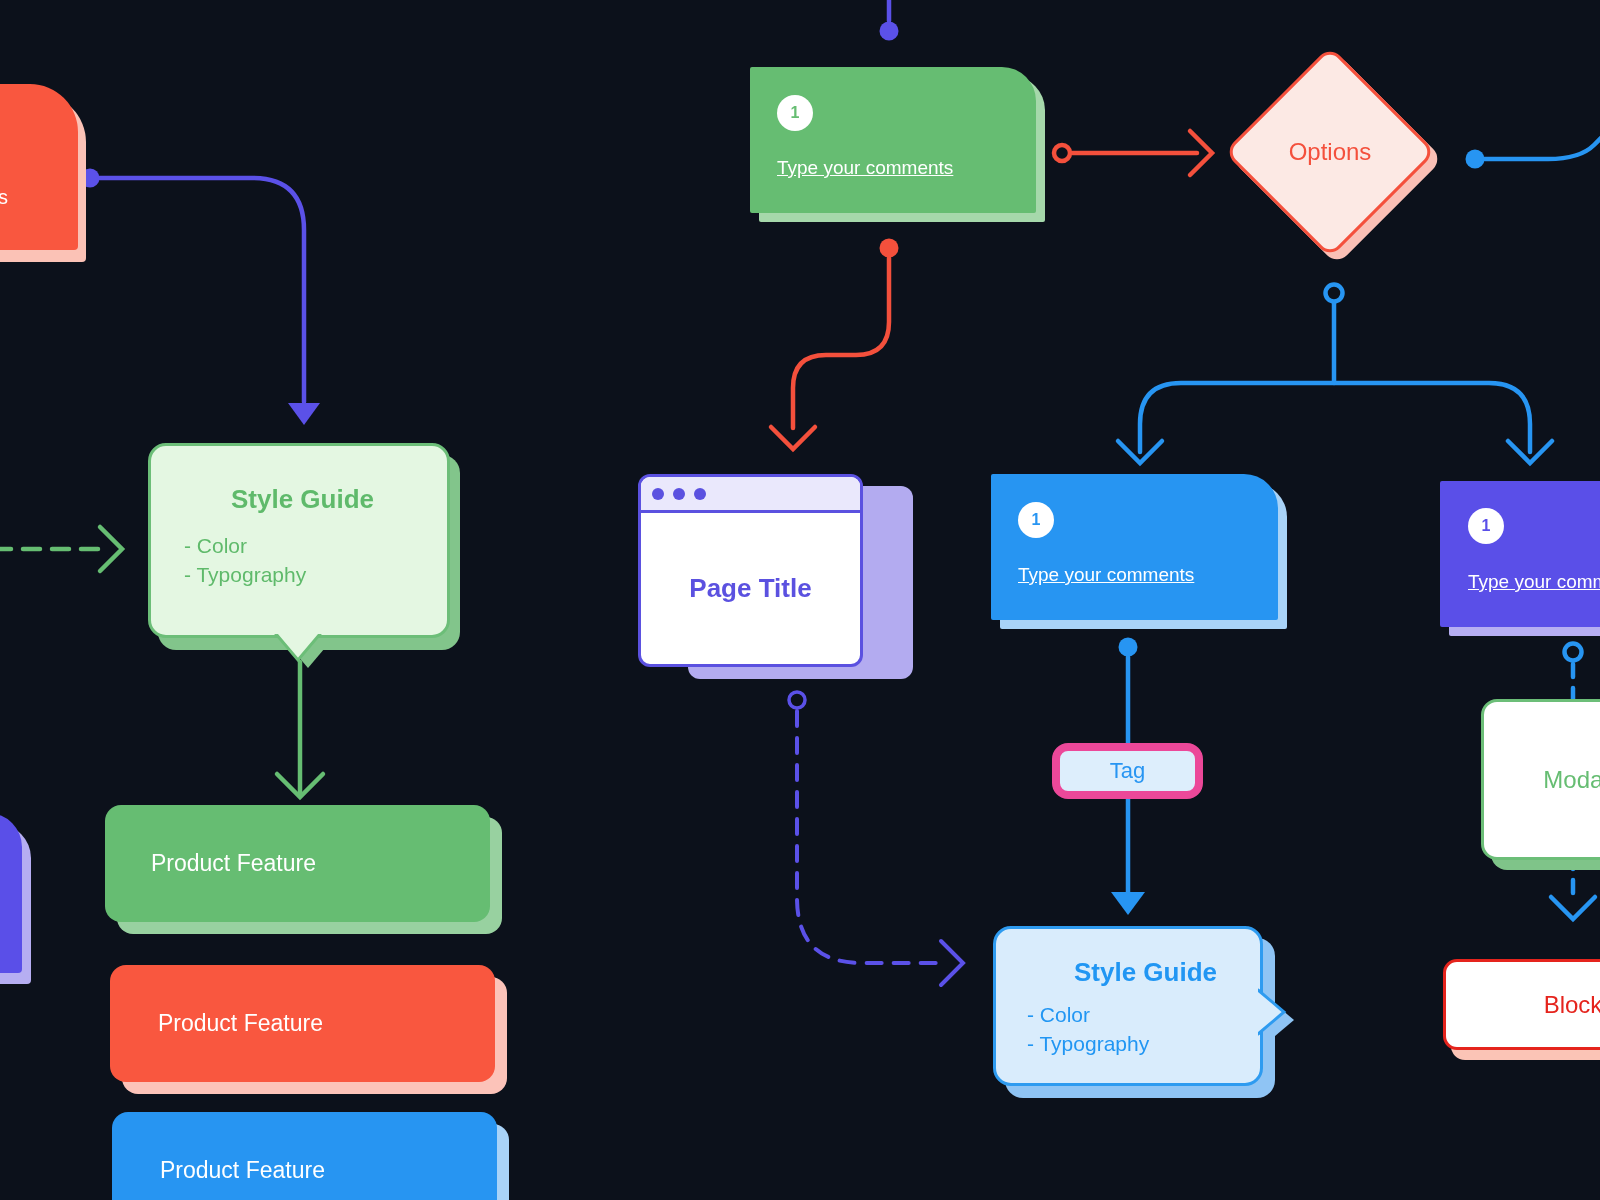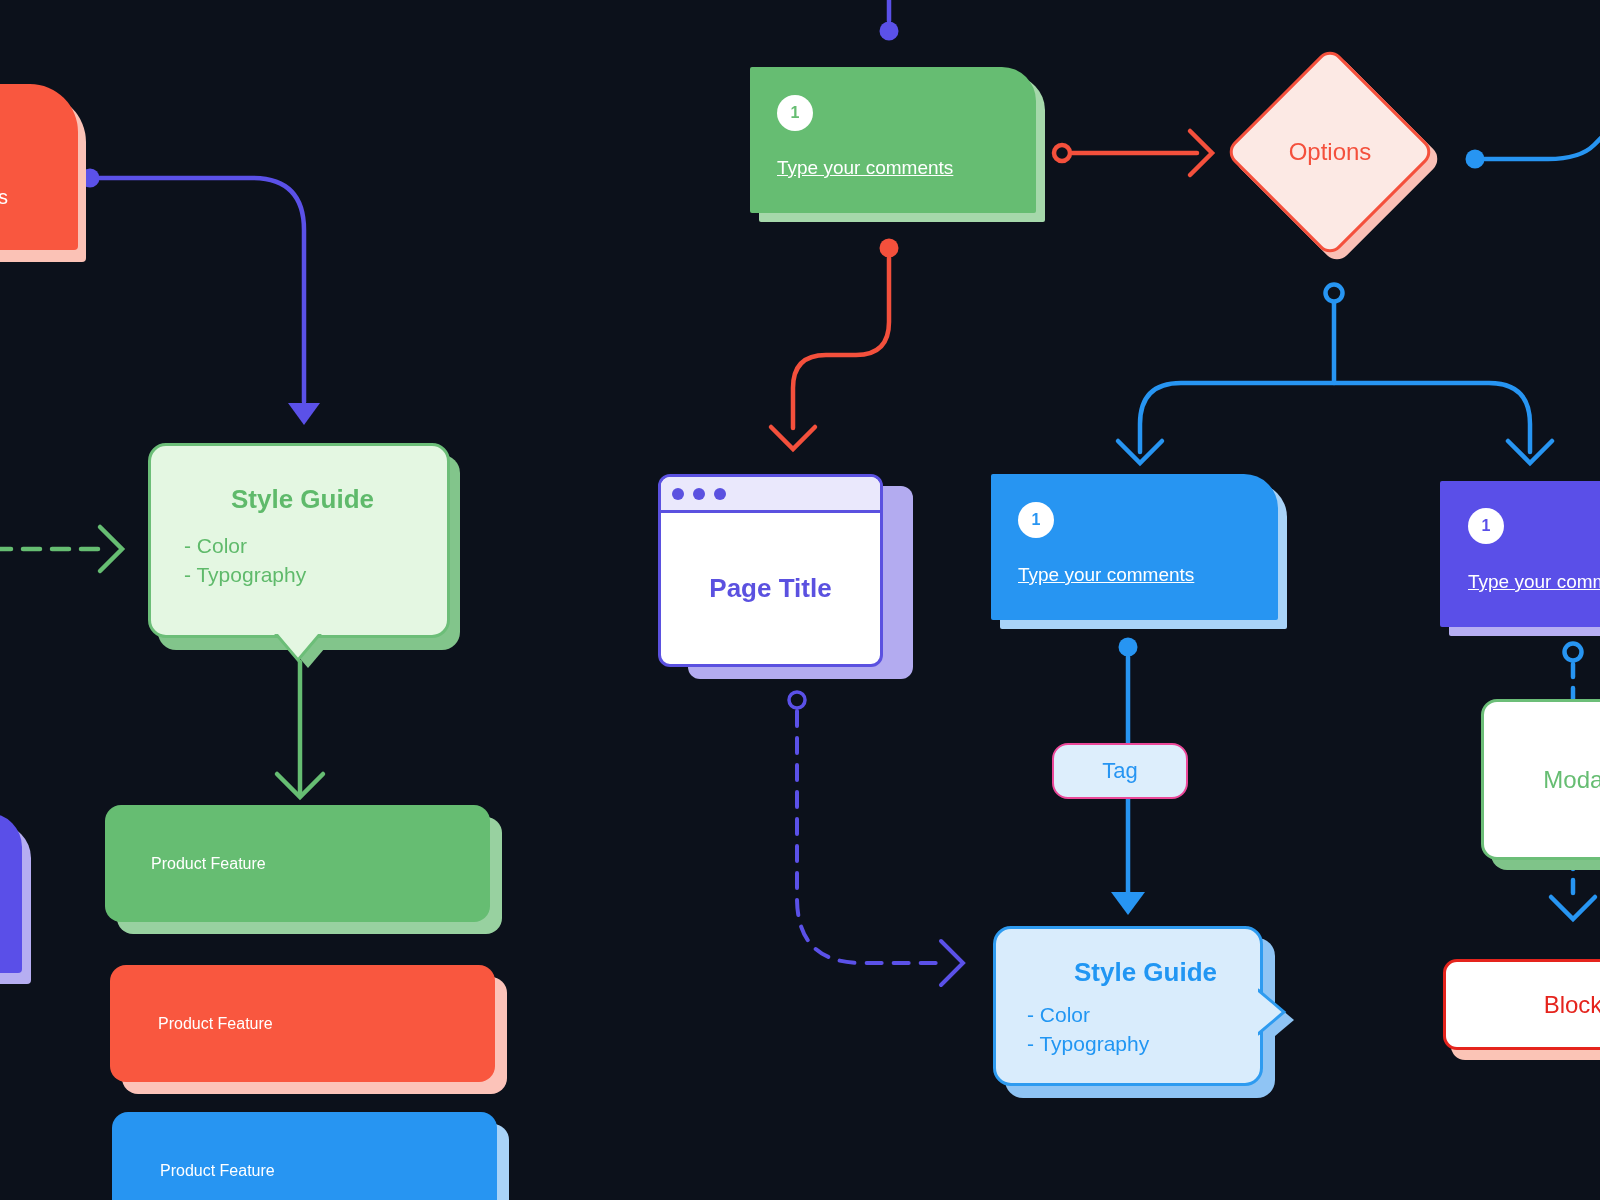--- a/index.html
+++ b/index.html
@@ -13,21 +13,21 @@
   .shadow{position:absolute;box-sizing:border-box;}
   #connectors{position:absolute;left:0;top:0;z-index:1;}
   .node,.shadow,.tail{z-index:2;}
   .shadow{z-index:2;}
   .badge{
     position:absolute;width:36px;height:36px;border-radius:50%;
     background:#ffffff;display:flex;align-items:center;justify-content:center;
     font-weight:bold;font-size:16px;
   }
   .comment-label{position:absolute;left:27px;top:90px;color:#ffffff;font-size:19px;white-space:nowrap;text-decoration:underline;}
-  .feature-label{color:#ffffff;font-size:16px;white-space:nowrap;text-align:right;}
+  .feature-label{color:#ffffff;font-size:23px;white-space:nowrap;text-align:right;}
   .bubble-title{position:absolute;font-size:26px;font-weight:bold;white-space:nowrap;margin-left:48px;}
   .bubble-item{position:absolute;font-size:21px;white-space:nowrap;}
   .flexc{display:flex;align-items:center;justify-content:center;}
 </style>
 </head>
 <body>
 
 <div id="canvas">
 
   <svg id="connectors" width="1600" height="1200" viewBox="0 0 1600 1200">
@@ -142,21 +142,21 @@
   <div class="node flexc" style="left:110px;top:965px;width:385px;height:117px;background:#F9573F;border-radius:16px;justify-content:flex-start;padding-left:48px;">
     <span class="feature-label">Product Feature</span>
   </div>
 
   <div class="shadow" style="left:124px;top:1124px;width:385px;height:117px;background:#A9D3F8;border-radius:16px;"></div>
   <div class="node flexc" style="left:112px;top:1112px;width:385px;height:117px;background:#2795F2;border-radius:16px;justify-content:flex-start;padding-left:48px;">
     <span class="feature-label">Product Feature</span>
   </div>
 
   <div class="shadow" style="left:688px;top:486px;width:225px;height:193px;background:#B3ABF0;border-radius:12px;"></div>
-  <div class="node" style="left:658px;top:474px;width:225px;height:193px;background:#ffffff;border:3px solid #5B51E0;border-radius:12px;">
+  <div class="node" style="left:638px;top:474px;width:225px;height:193px;background:#ffffff;border:3px solid #5B51E0;border-radius:12px;">
     <div style="position:absolute;left:0;top:0;right:0;height:33px;background:#EAE8FC;border-bottom:3px solid #5B51E0;border-radius:9px 9px 0 0;">
       <span style="position:absolute;left:11px;top:11px;width:12px;height:12px;border-radius:50%;background:#5B51E0;"></span>
       <span style="position:absolute;left:32px;top:11px;width:12px;height:12px;border-radius:50%;background:#5B51E0;"></span>
       <span style="position:absolute;left:53px;top:11px;width:12px;height:12px;border-radius:50%;background:#5B51E0;"></span>
     </div>
     <div class="flexc" style="position:absolute;left:0;top:36px;right:0;bottom:0;">
       <span style="color:#5B51E0;font-size:26px;font-weight:bold;">Page Title</span>
     </div>
   </div>
 
@@ -169,21 +169,21 @@
   </div>
 
   <div class="shadow" style="left:1449px;top:490px;width:230px;height:146px;background:#B6AEF2;border-radius:2px;"></div>
   <div class="node" style="left:1440px;top:481px;width:230px;height:146px;background:#5A4FE8;border-radius:2px;">
     <div class="badge" style="left:28px;top:27px;color:#5A4FE8;">
       <span>1</span>
     </div>
     <span class="comment-label" style="left:28px;">Type your comments</span>
   </div>
 
-  <div class="node flexc" style="left:1052px;top:743px;width:136px;height:56px;background:#DDEEFC;border:2px solid #ec4899;border-radius:16px;">
+  <div class="node flexc" style="left:1052px;top:743px;width:151px;height:56px;background:#DDEEFC;border:8px solid #ec4899;border-radius:16px;">
     <span style="color:#2795F2;font-size:22px;">Tag</span>
   </div>
 
   <div class="shadow" style="left:1005px;top:938px;width:270px;height:160px;background:#8FC4F4;border-radius:18px;"></div>
   <svg class="abs tail" style="left:1268px;top:996px;" width="32" height="48">
     <path d="M0,2 L26,24 L0,46 Z" fill="#8FC4F4"></path>
   </svg>
   <div class="node" style="left:993px;top:926px;width:270px;height:160px;background:#D9ECFC;border:3px solid #2E9BF0;border-radius:18px;">
     <span class="bubble-title" style="left:30px;top:28px;color:#2196F3;">Style Guide</span>
     <span class="bubble-item" style="left:31px;top:74px;color:#2196F3;">- Color</span>

